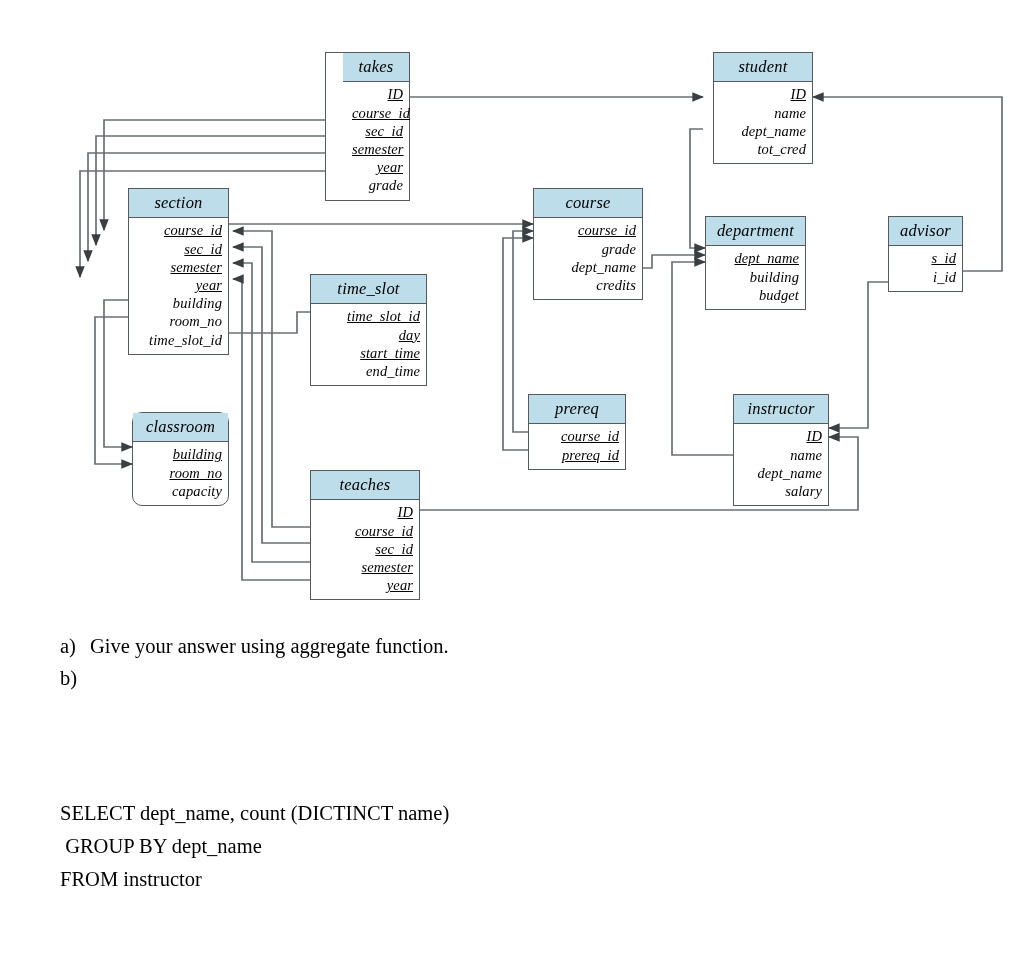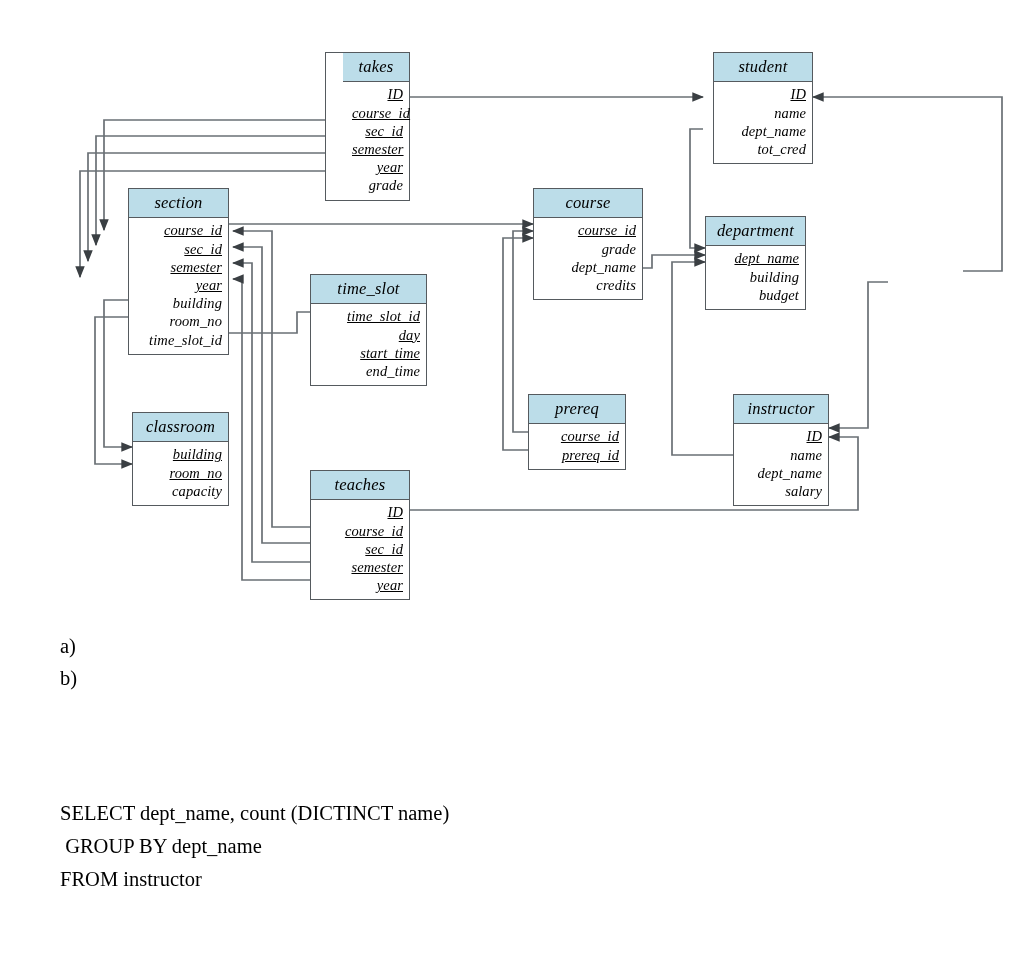--- a/index.html
+++ b/index.html
@@ -211,20 +211,27 @@
 
   <div class="entity-table" style="left:705px; top:216px; width:101px;">
     <div class="entity-header">department</div>
     <div class="entity-attrs">
       <div class="attr pk">dept_name</div>
       <div class="attr">building</div>
       <div class="attr">budget</div>
     </div>
   </div>
 
+  <div class="entity-table" style="left:888px; top:216px; width:75px;">
+    <div class="entity-header">advisor</div>
+    <div class="entity-attrs">
+      <div class="attr pk">s_id</div>
+      <div class="attr">i_id</div>
+    </div>
+  </div>
 
   <div class="entity-table" style="left:310px; top:274px; width:117px;">
     <div class="entity-header">time_slot</div>
     <div class="entity-attrs">
       <div class="attr pk">time_slot_id</div>
       <div class="attr pk">day</div>
       <div class="attr pk">start_time</div>
       <div class="attr">end_time</div>
     </div>
   </div>
@@ -240,45 +247,46 @@
   <div class="entity-table" style="left:733px; top:394px; width:96px;">
     <div class="entity-header">instructor</div>
     <div class="entity-attrs">
       <div class="attr pk">ID</div>
       <div class="attr">name</div>
       <div class="attr">dept_name</div>
       <div class="attr">salary</div>
     </div>
   </div>
 
-  <div class="entity-table" style="left:132px; top:412px; width:97px;">
+  <div class="entity-table" style="left:132px; top:412px; width:97px;border-radius:10px;">
     <div class="entity-header">classroom</div>
     <div class="entity-attrs">
       <div class="attr pk">building</div>
       <div class="attr pk">room_no</div>
       <div class="attr">capacity</div>
     </div>
   </div>
 
-  <div class="entity-table" style="left:310px; top:470px; width:100px;">
+  <div class="entity-table" style="left:310px; top:470px; width:110px;">
     <div class="entity-header">teaches</div>
     <div class="entity-attrs">
       <div class="attr pk">ID</div>
       <div class="attr pk">course_id</div>
       <div class="attr pk">sec_id</div>
       <div class="attr pk">semester</div>
       <div class="attr pk">year</div>
     </div>
   </div>
 
 </div>
 
 <div id="question-block">
   <div class="q-item">
     <span class="q-marker">a)</span>
+    <span class="q-text">Give your answer using aggregate function.</span>
   </div>
   <div class="q-item">
     <span class="q-marker">b)</span>
   </div>
 </div>
 
 <div id="query-block">
   <div class="sql-line">SELECT dept_name, count (DICTINCT name)</div>
   <div class="sql-line"> GROUP BY dept_name</div>
   <div class="sql-line">FROM instructor</div>

